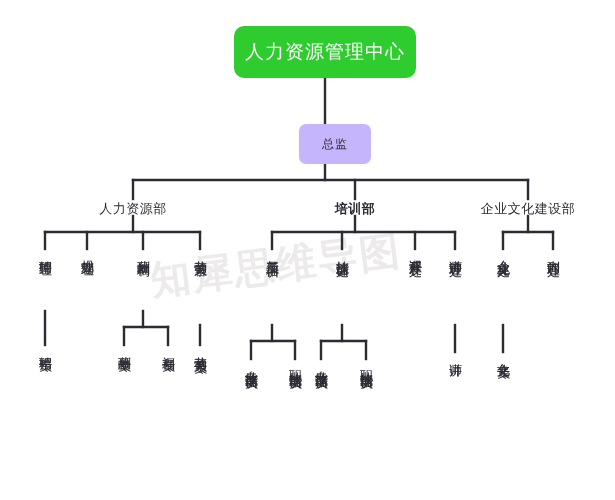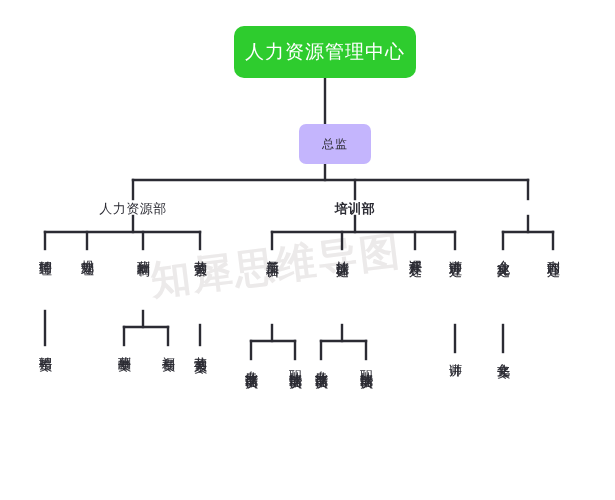--- a/index.html
+++ b/index.html
@@ -160,20 +160,21 @@
       <line x1="503" y1="325" x2="503" y2="352"></line>
     </g>
   </svg>
 
   <div class="node root-box">人力资源管理中心</div>
 
   <div class="node director-box">总监</div>
 
   <div class="node dept-label" style="left:133px; top:200px;">人力资源部</div>
   <div class="node dept-label" style="left:355px; top:200px;font-weight:bold;">培训部</div>
+  <div class="node dept-label" style="left:528px; top:200px;">企业文化建设部</div>
 
   <div class="node vnode" style="left:45px; top:250px;">招聘管理</div>
   <div class="node vnode" style="left:87px; top:250px;">规划管理</div>
   <div class="node vnode" style="left:143px; top:250px;">薪酬福利</div>
   <div class="node vnode" style="left:200px; top:250px;">劳动关系管</div>
 
   <div class="node vnode" style="left:45px; top:346px;">招聘专员</div>
   <div class="node vnode" style="left:124px; top:346px;">薪酬专员</div>
   <div class="node vnode" style="left:168px; top:346px;">福利专员</div>
   <div class="node vnode" style="left:200px; top:346px;">劳动关系专员</div>

